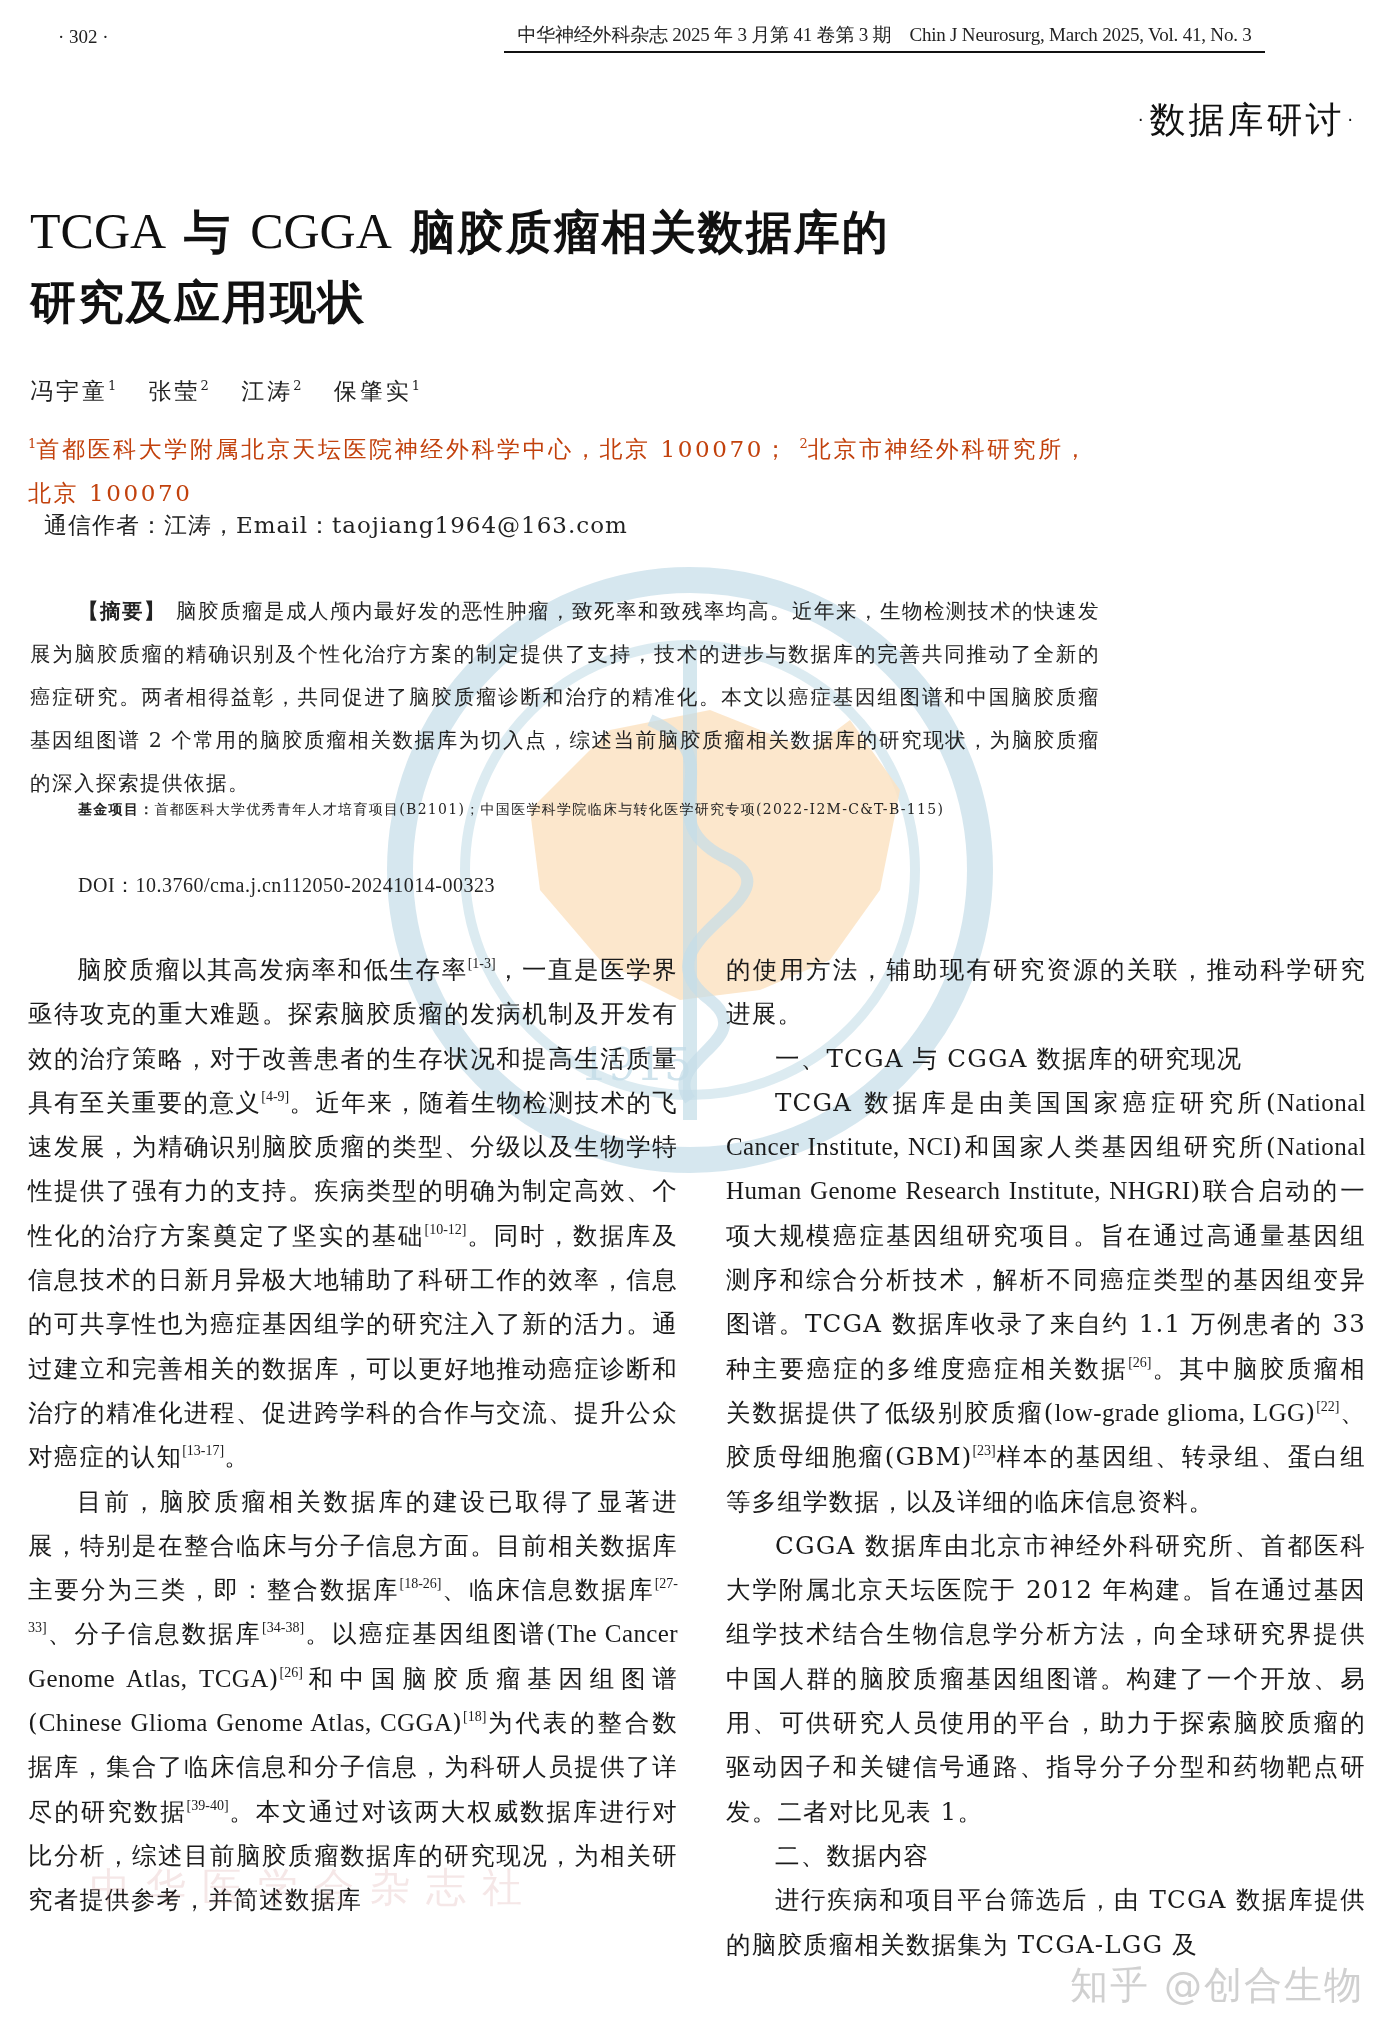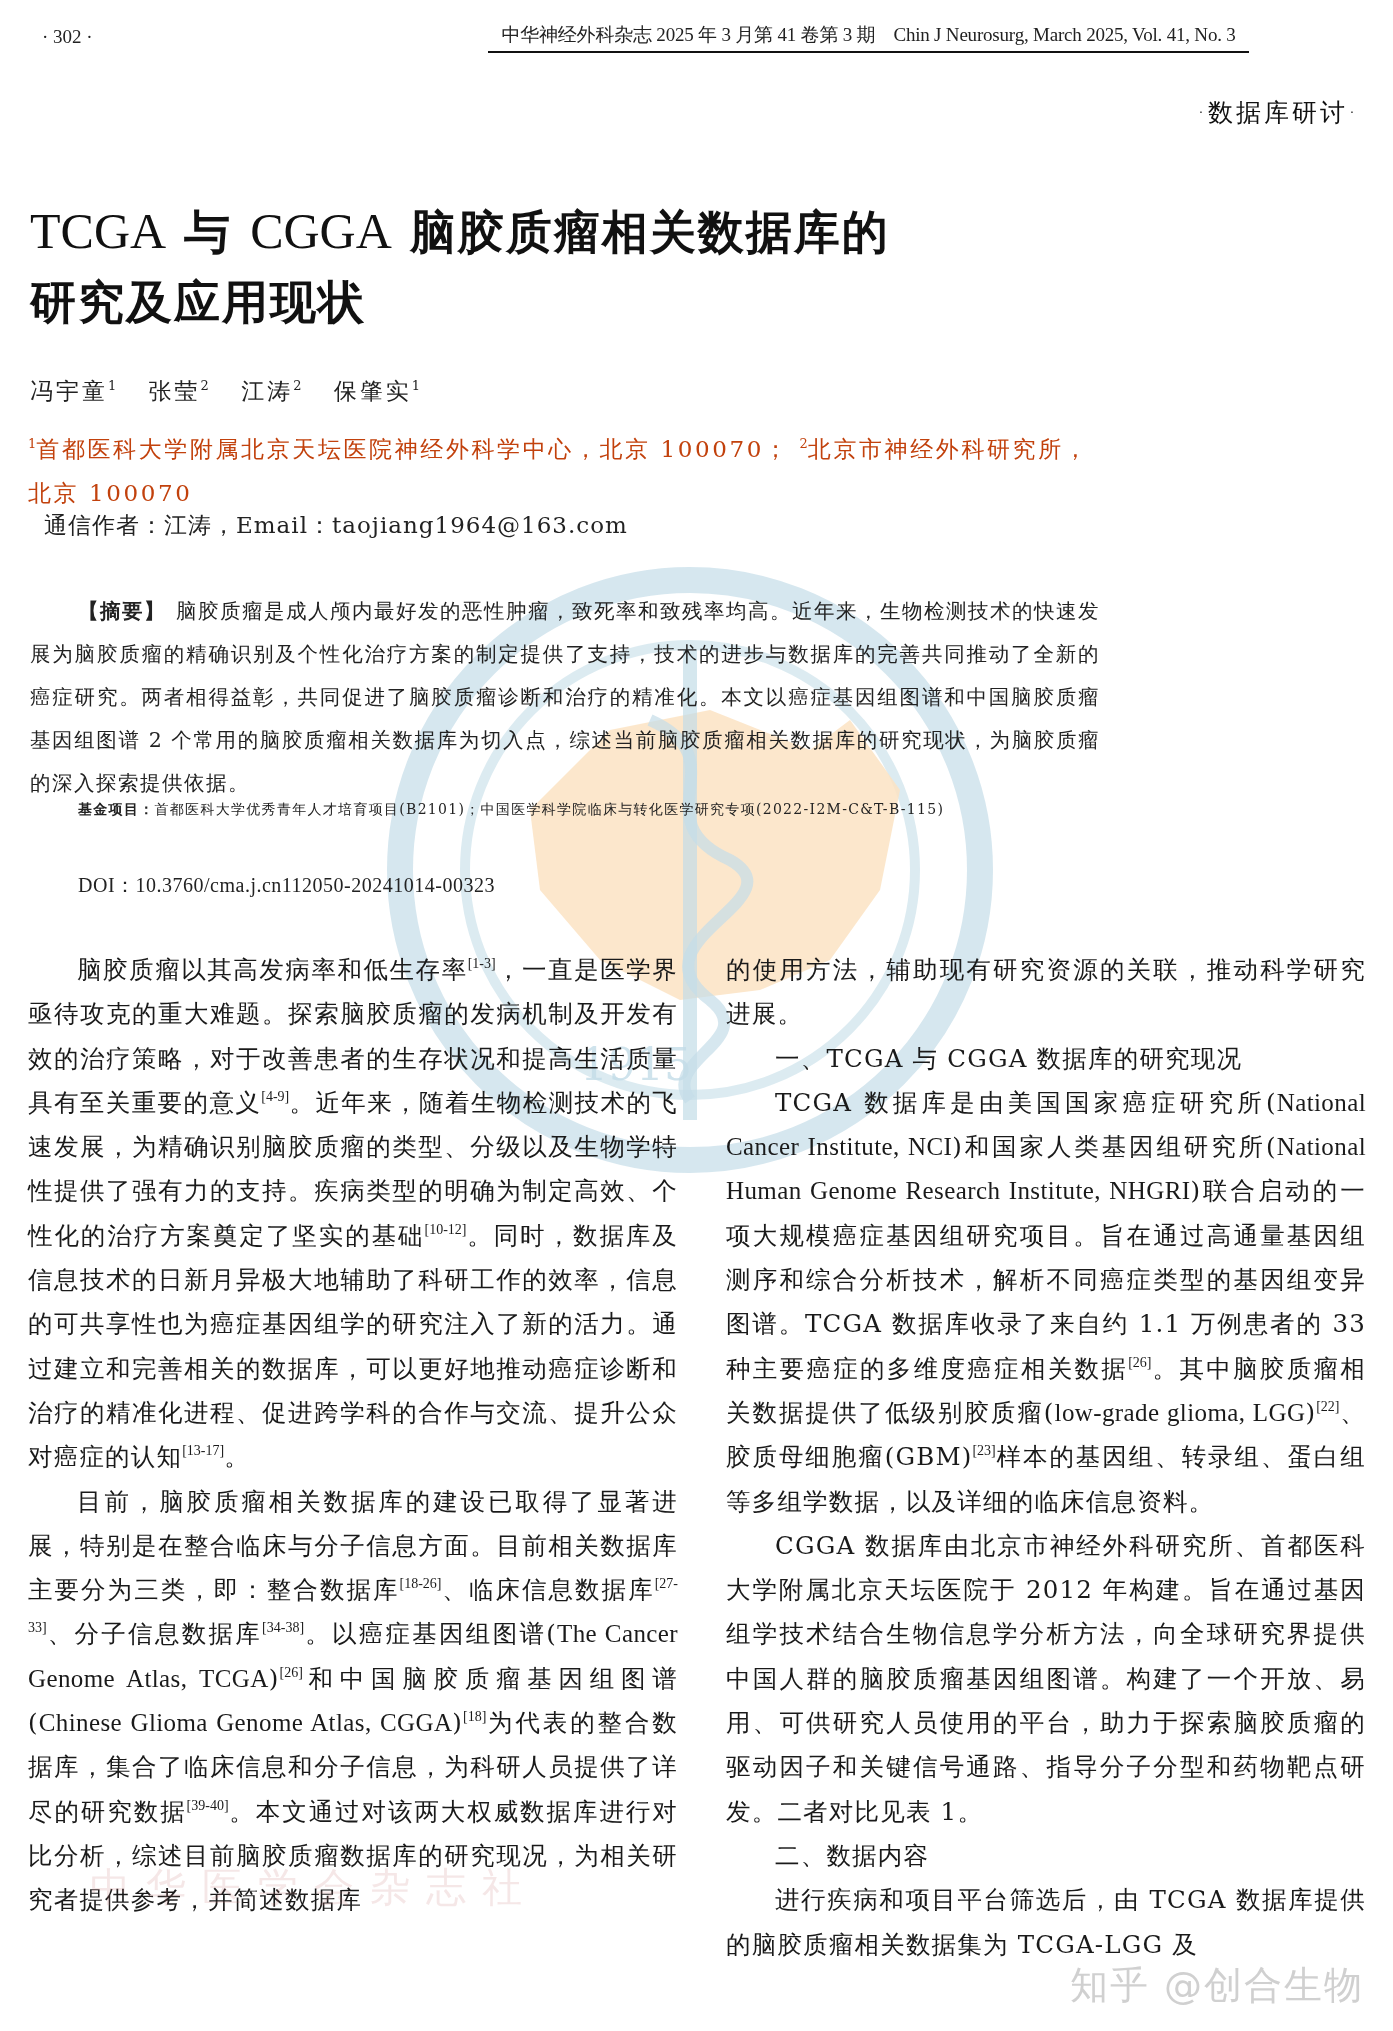--- a/index.html
+++ b/index.html
@@ -3,27 +3,27 @@
 <meta charset="utf-8">
 <style>
   html, body { margin: 0; padding: 0; background: #ffffff; }
   body {
     width: 1393px; height: 2031px; position: relative; overflow: hidden;
     font-family: "DejaVu Serif", "Liberation Serif", serif; color: #1a1a1a;
   }
   .watermark { position: absolute; left: 380px; top: 560px; width: 620px; height: 620px; pointer-events: none; z-index: 0; }
   .page { position: absolute; inset: 0; z-index: 1; }
 
-  .running-header { position: absolute; left: 0; top: 22px; width: 1273px; height: 30px; text-decoration: underline; }
+  .running-header { position: absolute; left: 16px; top: 22px; width: 1273px; height: 30px; text-decoration: underline; }
   .page-number { position: absolute; left: 42px; top: 4px; font-family: "Liberation Serif", serif; font-size: 19px; color: #222; }
   .journal-line { position: absolute; left: 488px; right: 24px; top: 0; padding-bottom: 3px; border-bottom: 2px solid #111;
     font-family: "Liberation Serif", serif; font-size: 19px; color: #222; white-space: nowrap; text-align: center; letter-spacing: -0.2px; }
   .journal-line .sep { display: inline-block; width: 18px; }
 
-  .section-tag { position: absolute; right: 34px; top: 96px; font-size: 25px; color: #111; letter-spacing: 3px;
+  .section-tag { position: absolute; right: 34px; top: 96px; font-size: 36px; color: #111; letter-spacing: 3px;
     font-family: "DejaVu Sans", sans-serif; font-weight: 300; }
 
   .title { position: absolute; left: 30px; top: 196px; width: 1000px; font-size: 46px; line-height: 70px; color: #111;
     font-family: "DejaVu Sans", sans-serif; font-weight: bold; letter-spacing: 2px; }
   .title .latin { font-family: "Liberation Serif", serif; font-weight: normal; font-size: 50px; letter-spacing: 0; }
 
   .authors { position: absolute; left: 30px; top: 376px; font-size: 23px; color: #222; letter-spacing: 3px; }
   .authors .author { margin-right: 22px; }
   .authors sup, .affil sup { font-size: 13px; letter-spacing: 0; }
   .affil { position: absolute; left: 28px; top: 422px; width: 1070px; font-size: 23px; line-height: 44px; color: #c2410c; letter-spacing: 2.6px; }

